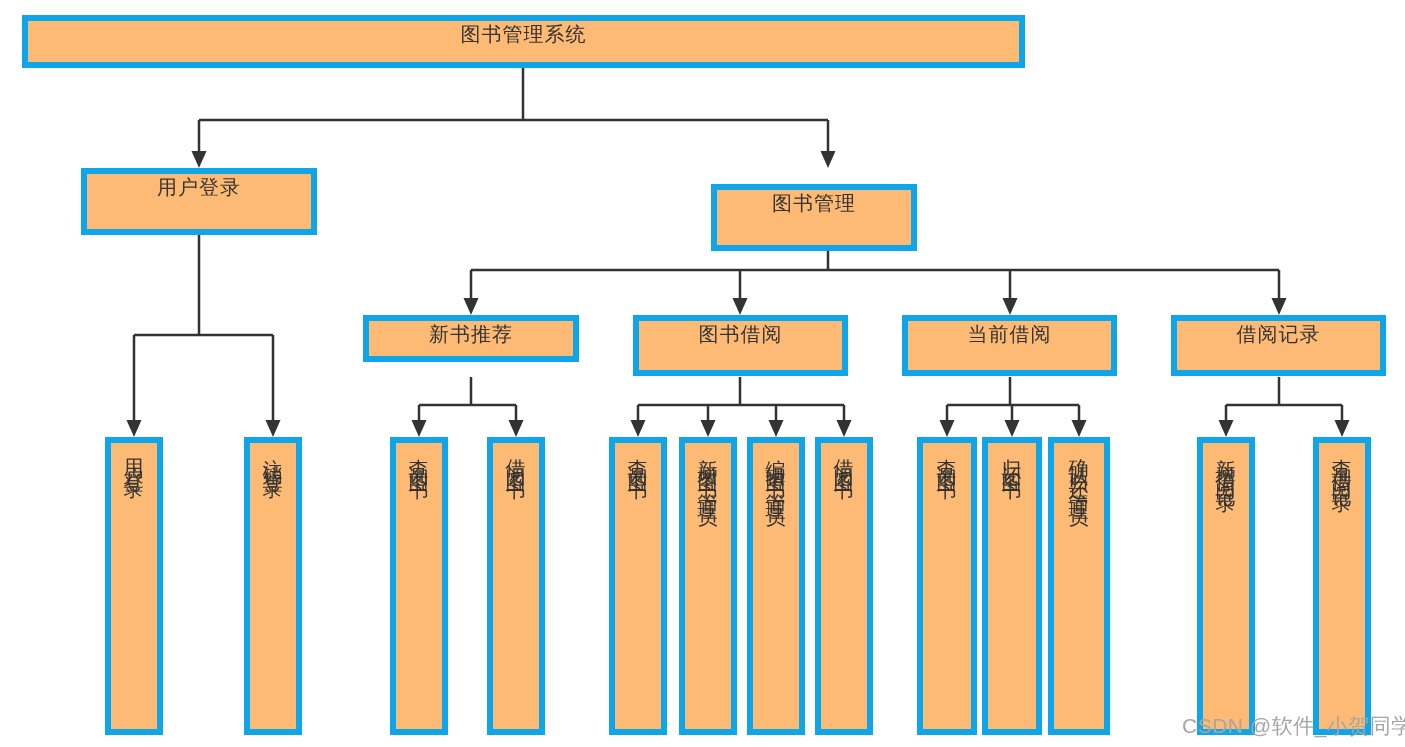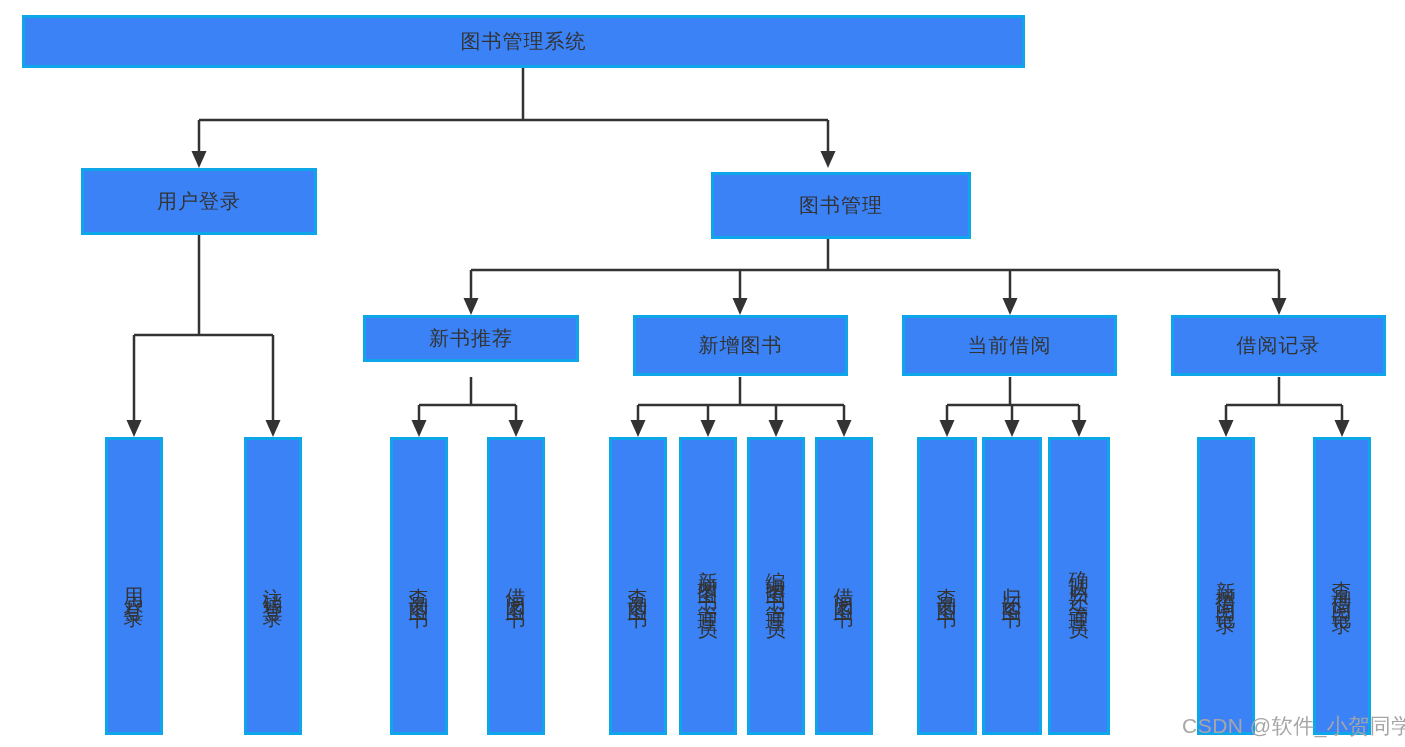--- a/index.html
+++ b/index.html
@@ -4,22 +4,22 @@
 <style>
   html,body{margin:0;padding:0;background:#ffffff;}
   body{
     width:1405px;height:747px;
     font-family:"Liberation Sans","DejaVu Sans",sans-serif;
     color:#333333;
   }
   .stage{position:relative;width:1405px;height:747px;overflow:hidden;background:#ffffff;}
   .stage > svg{position:absolute;left:0;top:0;}
   .box{
-    position:absolute;background:#3b82f6;border:3px solid #0ea5e9;
-    box-sizing:border-box;display:flex;align-items:center;justify-content:center;
+    position:absolute;background:#fdba74;border:6px solid #0ea5e9;
+    box-sizing:border-box;display:flex;justify-content:center;
   }
   .box.h span{font-size:20px;letter-spacing:1px;white-space:nowrap;}
   .vtext{
     writing-mode:vertical-rl;text-orientation:mixed;
     font-size:20px;letter-spacing:7px;line-height:1;
   }
   .watermark{
     position:absolute;left:1182px;top:712px;z-index:5;
     font-size:21px;color:#a6a6a6;white-space:nowrap;letter-spacing:0.5px;
   }
@@ -59,29 +59,29 @@
       <polygon points="1334.5,420 1349.5,420 1342,437" fill="#333333"></polygon>
     </svg>
 
   <div class="box h" style="left:22px;top:15px;width:1003px;height:53px">
     <span>图书管理系统</span>
   </div>
 
   <div class="box h" style="left:81px;top:168px;width:236px;height:67px">
     <span>用户登录</span>
   </div>
-  <div class="box h" style="left:711px;top:172px;width:260px;height:67px">
+  <div class="box h" style="left:711px;top:184px;width:206px;height:67px">
     <span>图书管理</span>
   </div>
 
   <div class="box h" style="left:363px;top:315px;width:216px;height:47px">
     <span>新书推荐</span>
   </div>
   <div class="box h" style="left:633px;top:315px;width:215px;height:61px">
-    <span>新增图书</span>
+    <span>图书借阅</span>
   </div>
   <div class="box h" style="left:1171px;top:315px;width:215px;height:61px">
     <span>借阅记录</span>
   </div>
   <div class="box h" style="left:902px;top:315px;width:215px;height:61px">
     <span>当前借阅</span>
   </div>
 
   <div class="box v" style="left:105px;top:437px;width:58px;height:298px">
     <span class="vtext">用户登录</span>

